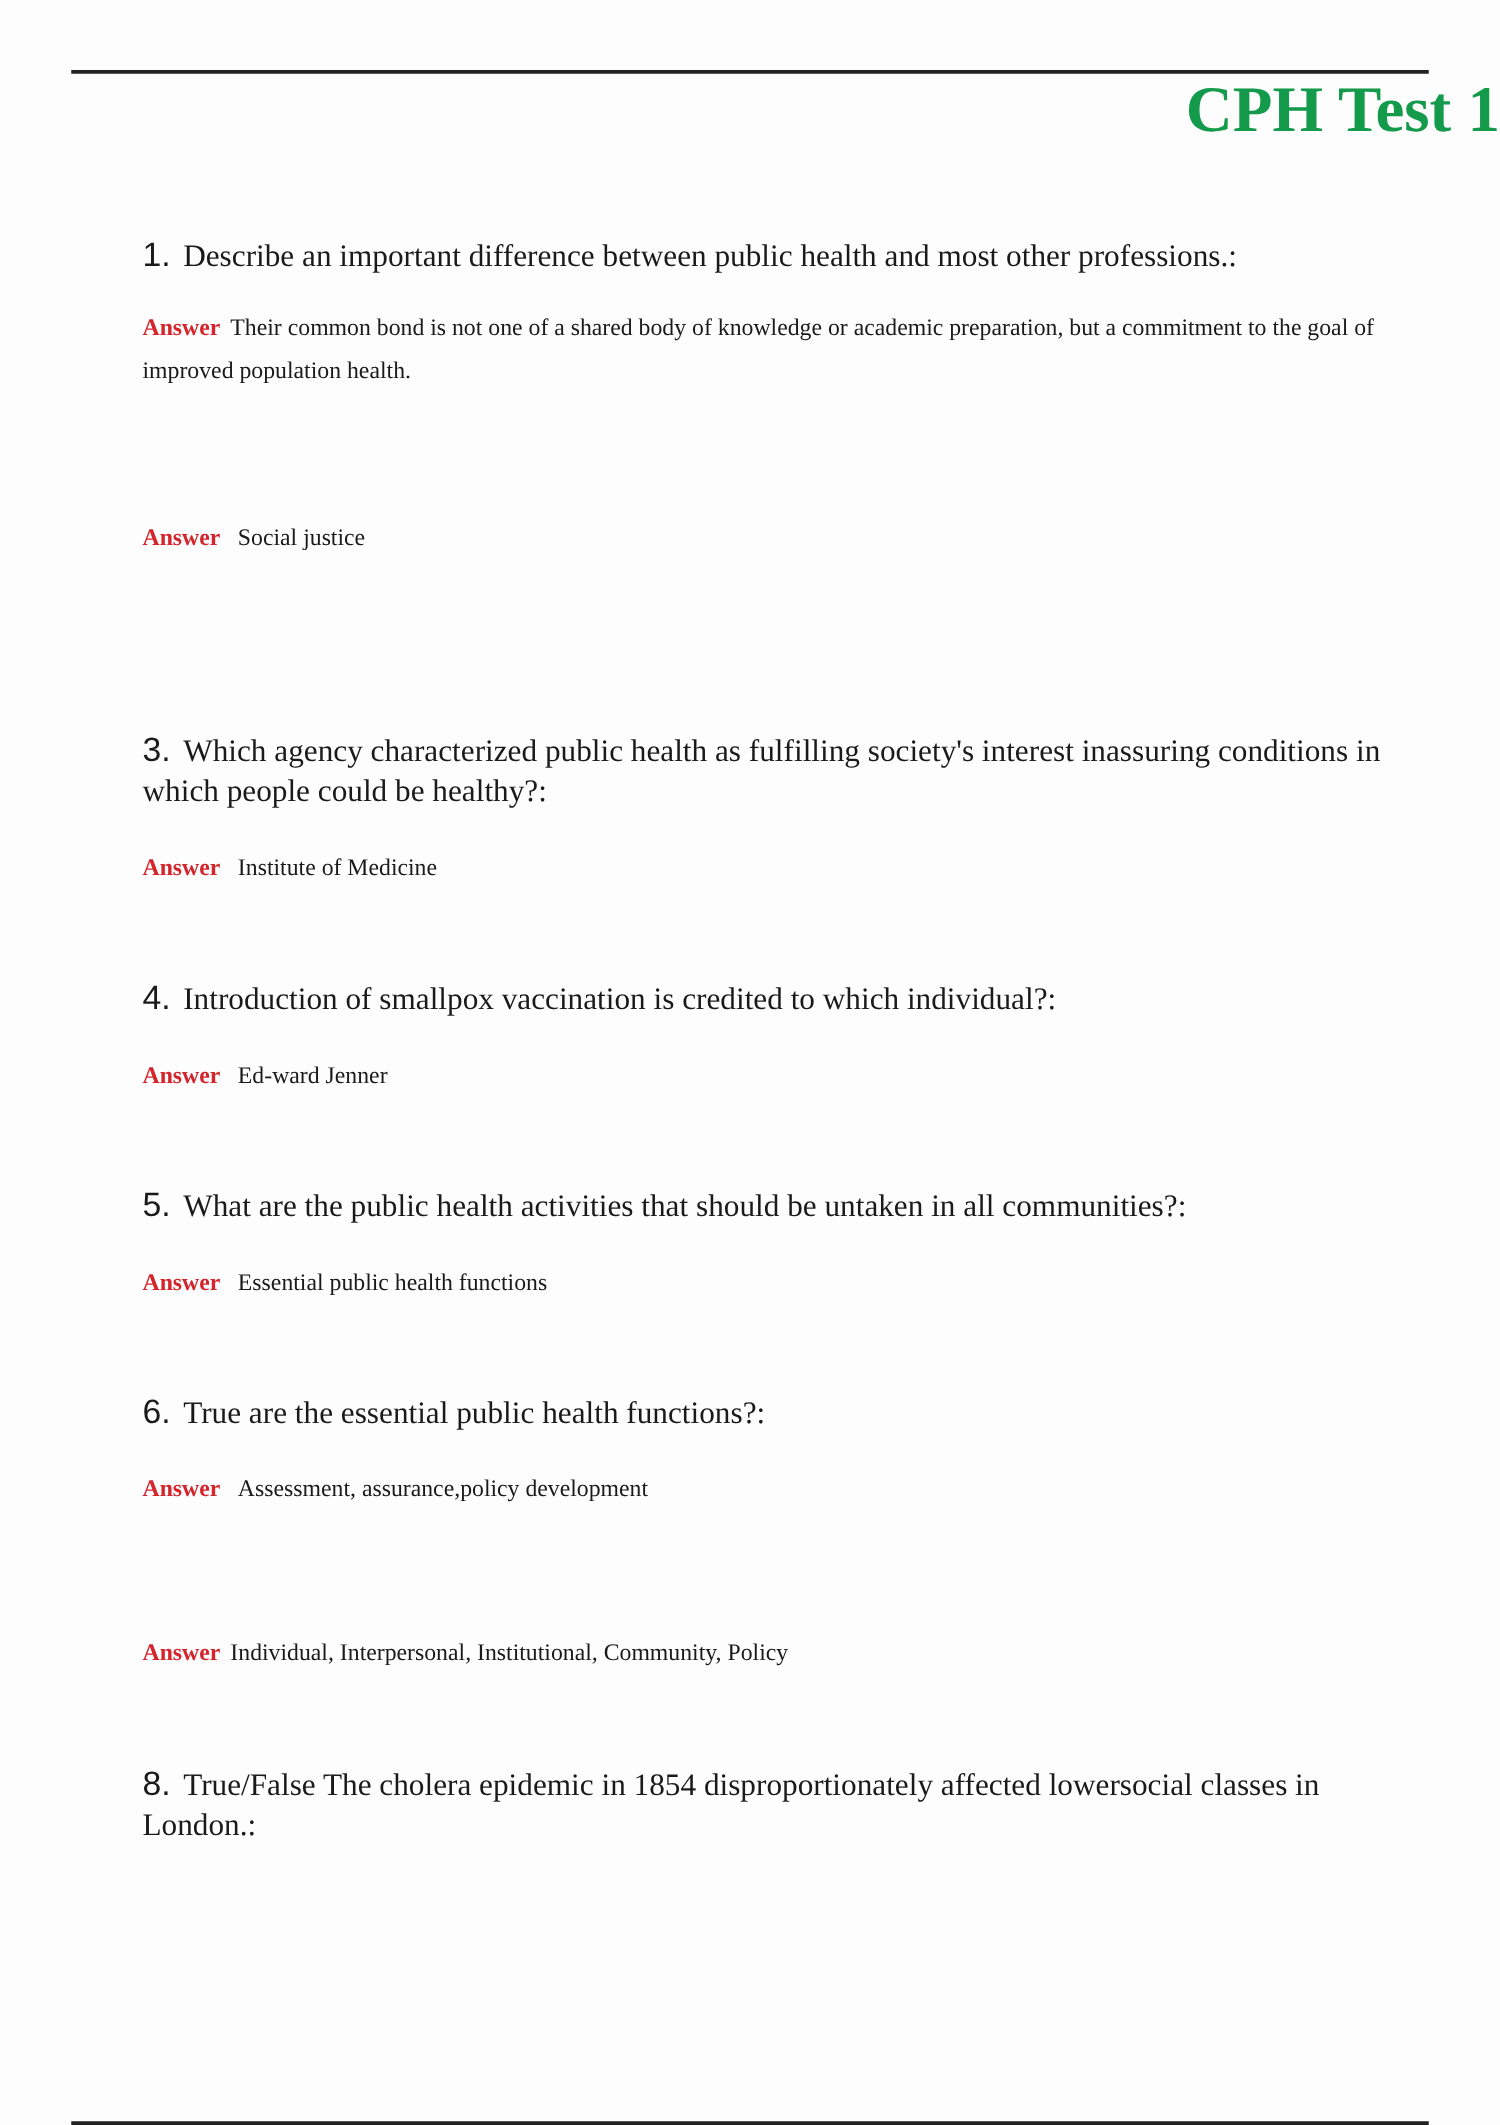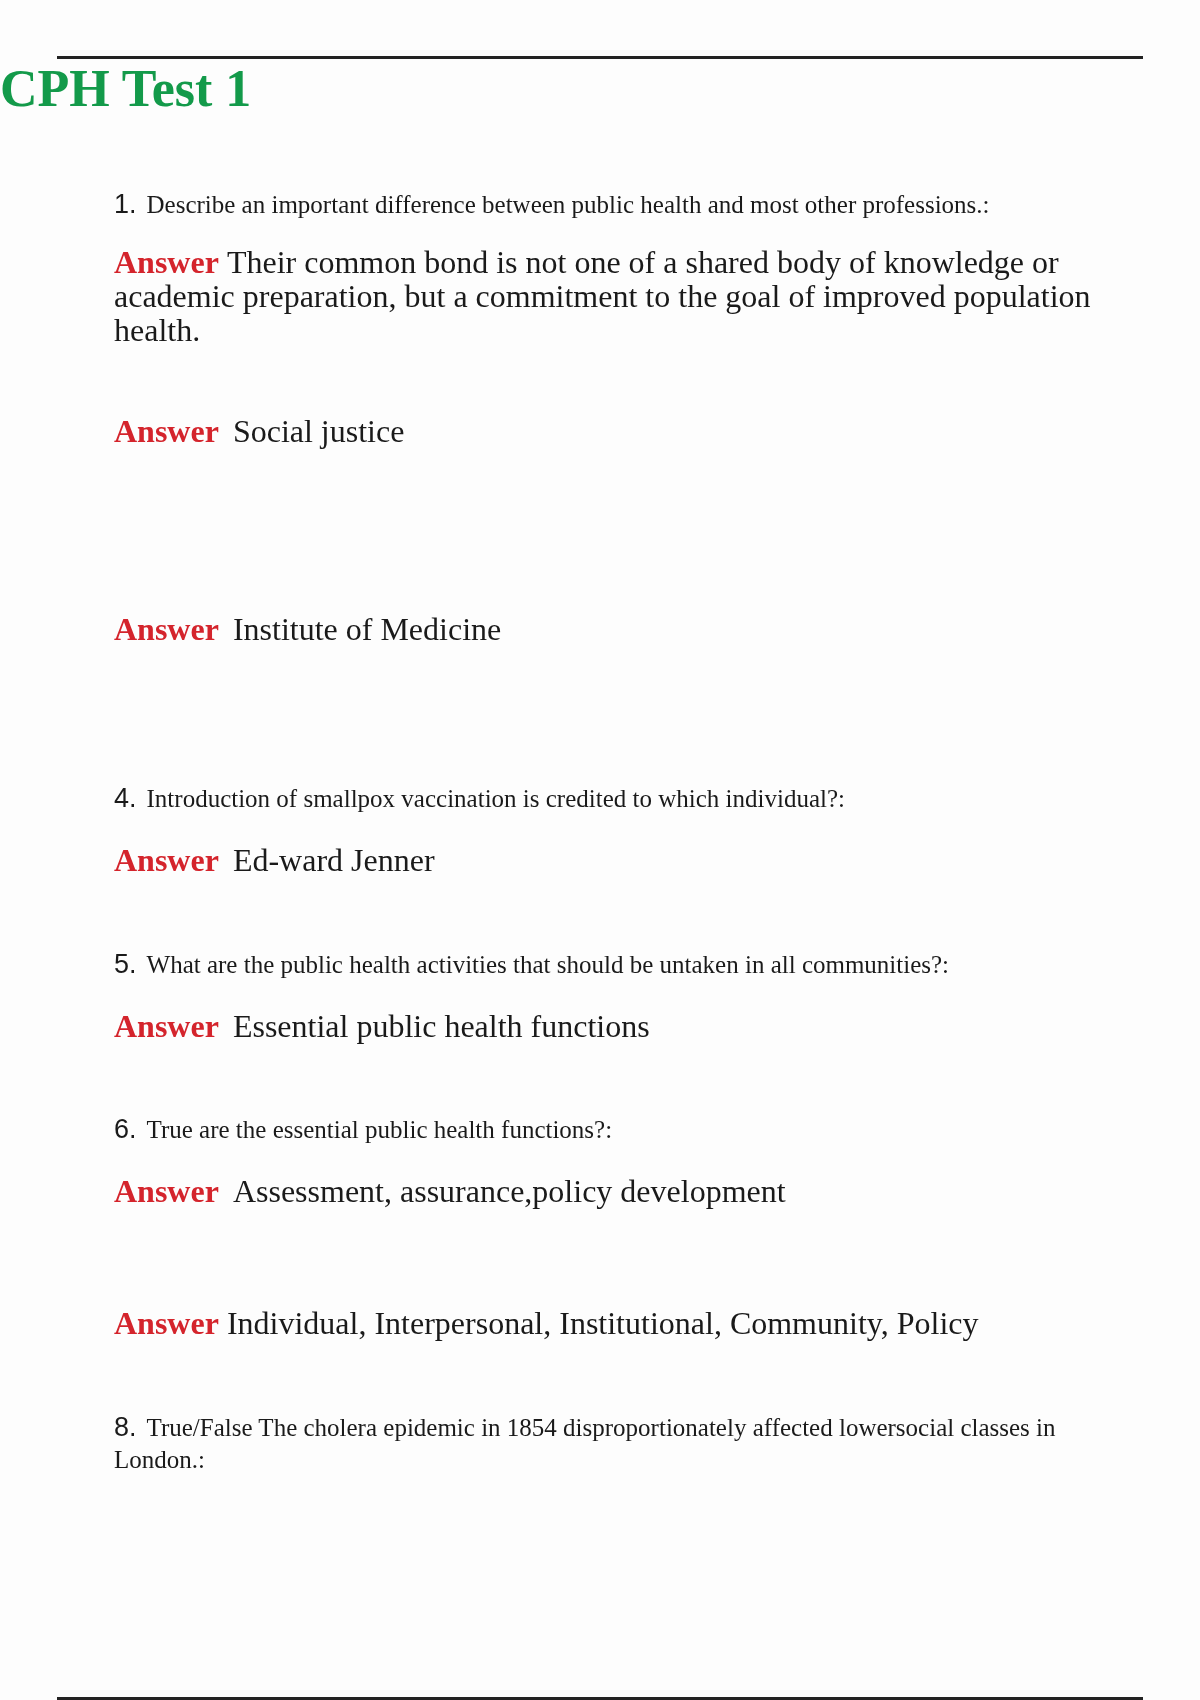--- a/index.html
+++ b/index.html
@@ -1,44 +1,45 @@
 <!DOCTYPE html>
 <html><head>
 <meta charset="utf-8">
 <style>
   html, body { margin: 0; padding: 0; background: #fdfdfd; }
   body { width: 1200px; height: 1700px; position: relative; overflow: hidden; font-family: "Liberation Serif", serif; color: #1a1a1a; }
   .rule { position: absolute; left: 57px; width: 1086px; height: 3px; background: #222; }
   .rule.top { top: 56px; }
   .rule.bottom { top: 1697px; }
-  .title { position: absolute; top: 58px; left: 0; width: 1200px; text-align: left; font-weight: bold; font-size: 52px; line-height: 62px; color: #139a4a; letter-spacing: 0px; }
+  .title { position: absolute; top: 58px; left: 0; width: 1200px; text-align: right; font-weight: bold; font-size: 52px; line-height: 62px; color: #139a4a; letter-spacing: 0px; }
   .qa { position: absolute; left: 114px; width: 1000px; }
   .q { font-size: 25px; line-height: 32px; }
   .num { font-family: "Liberation Sans", sans-serif; font-size: 27px; margin-right: 10px; }
-  .a { font-size: 32px; line-height: 34px; margin-top: 28px; }
+  .a { font-size: 19px; line-height: 34px; margin-top: 28px; }
   .lbl { color: #d4242c; font-weight: bold; }
   .lbl.gap { margin-right: 14px; }
   .lbl.tight { margin-right: 8px; }
 </style>
 </head>
 <body>
 
 <div class="rule top"></div>
 <div class="title">CPH Test 1</div>
 
 <div class="qa" style="top:188px">
   <div class="q"><span class="num">1.</span><span>Describe an important difference between public health and most other professions.:</span></div>
   <div class="a" style="margin-top:24px"><span class="lbl tight">Answer</span><span>Their common bond is not one of a shared body of knowledge or academic preparation, but a commitment to the goal of improved population health.</span></div>
 </div>
 
 <div class="qa" style="top:386px">
   <div class="a"><span class="lbl gap">Answer</span><span>Social justice</span></div>
 </div>
 
 <div class="qa" style="top:584px">
+  <div class="q"><span class="num">3.</span><span>Which agency characterized public health as fulfilling society's interest inassuring conditions in which people could be healthy?:</span></div>
   <div class="a"><span class="lbl gap">Answer</span><span>Institute of Medicine</span></div>
 </div>
 
 <div class="qa" style="top:782px">
   <div class="q"><span class="num">4.</span><span>Introduction of smallpox vaccination is credited to which individual?:</span></div>
   <div class="a"><span class="lbl gap">Answer</span><span>Ed-ward Jenner</span></div>
 </div>
 
 <div class="qa" style="top:948px">
   <div class="q"><span class="num">5.</span><span>What are the public health activities that should be untaken in all communities?:</span></div>

